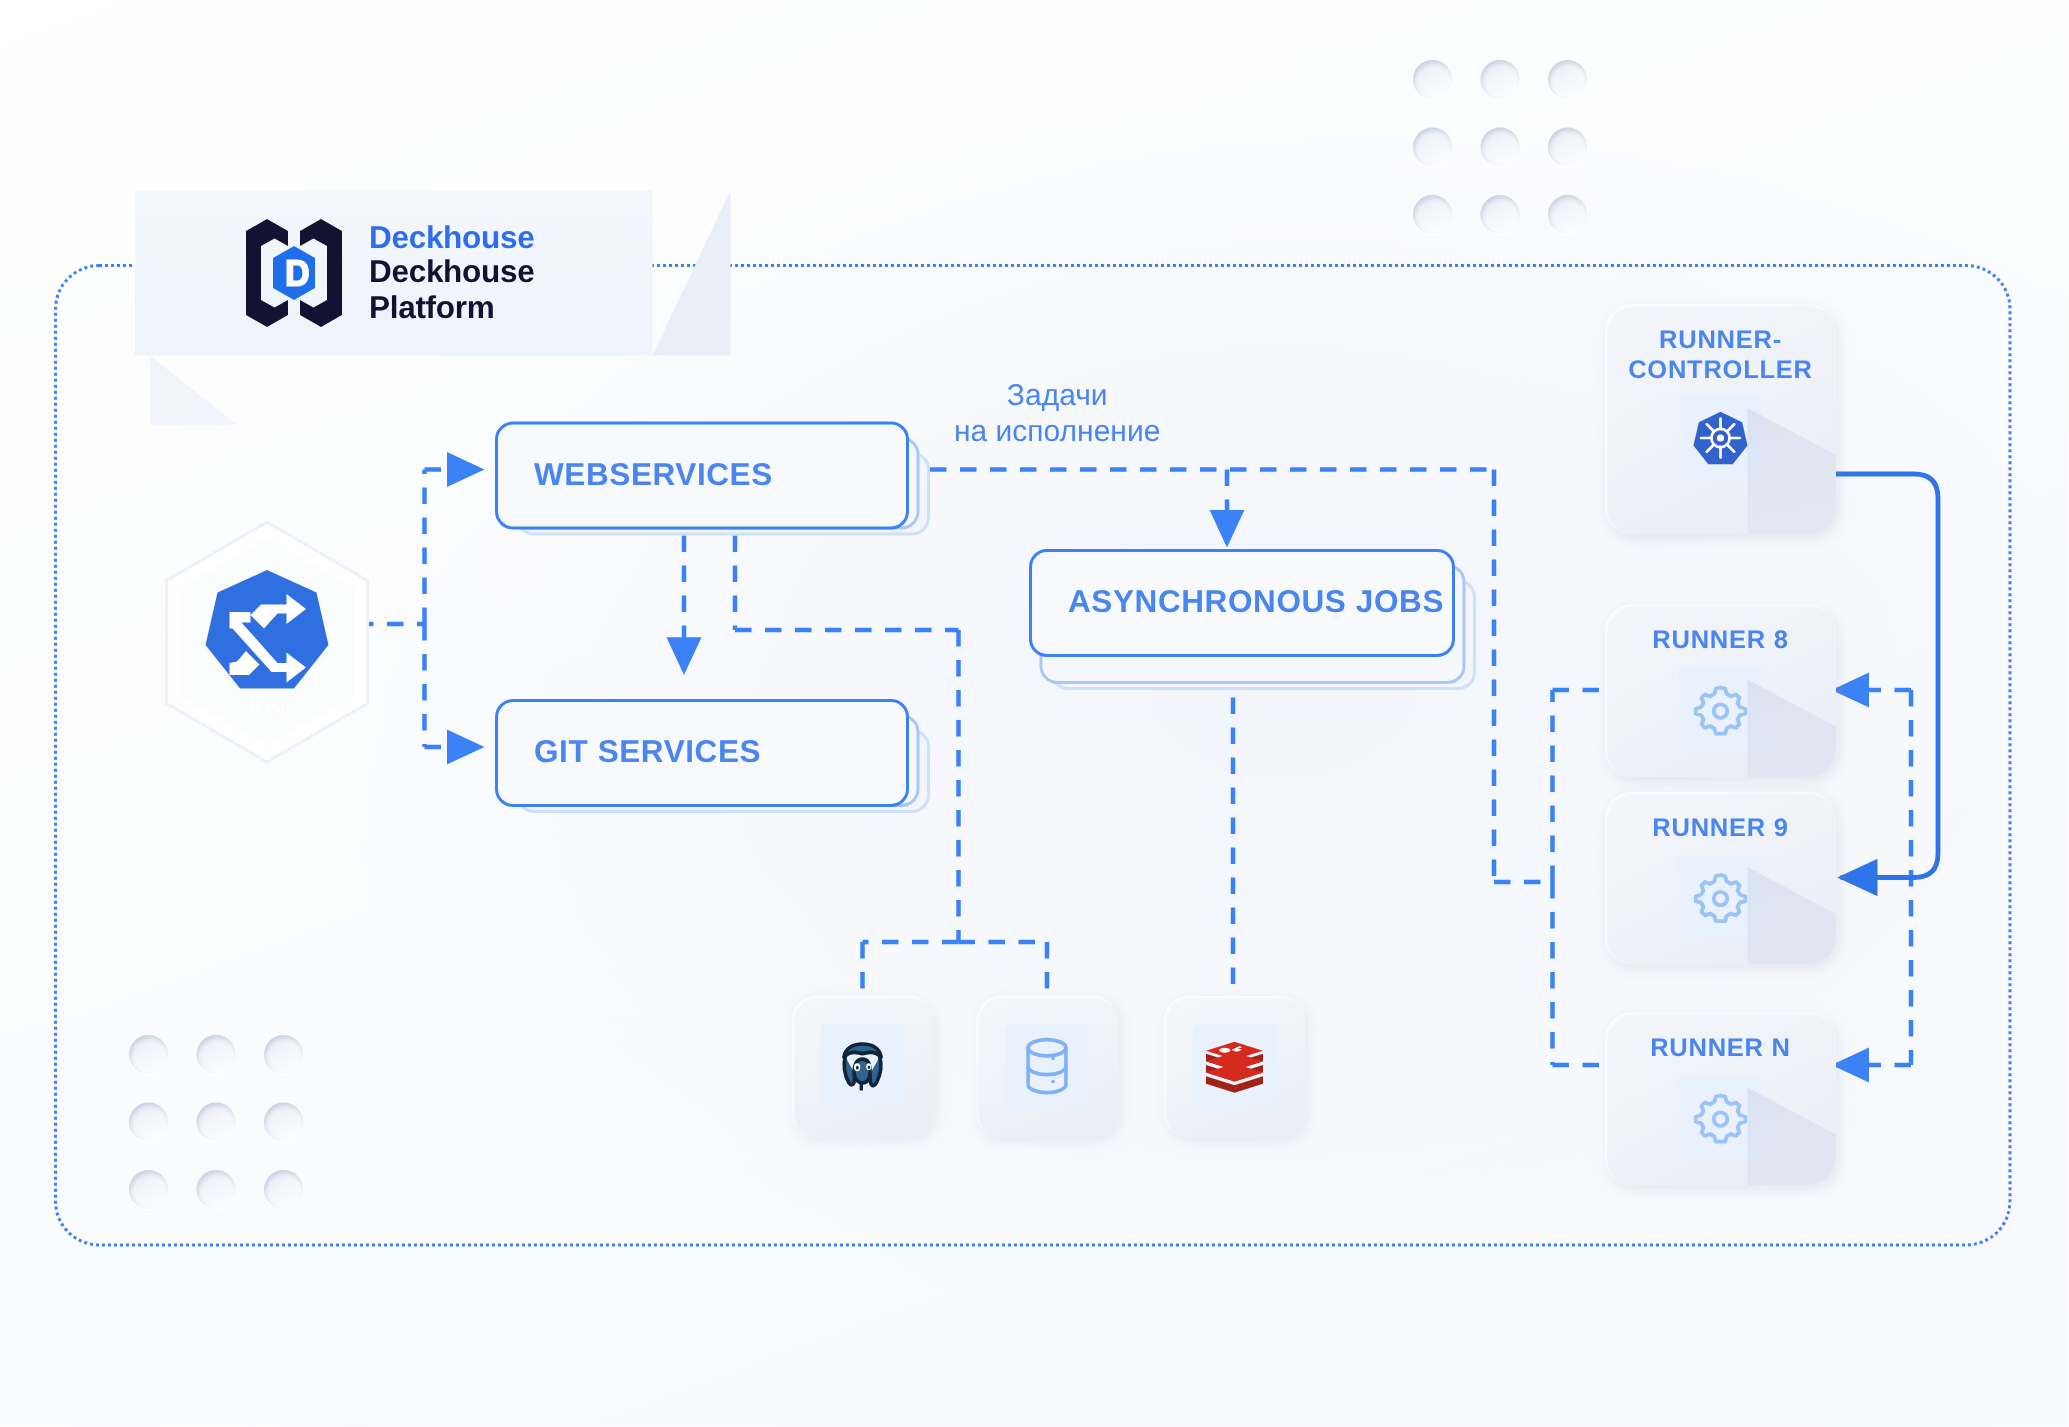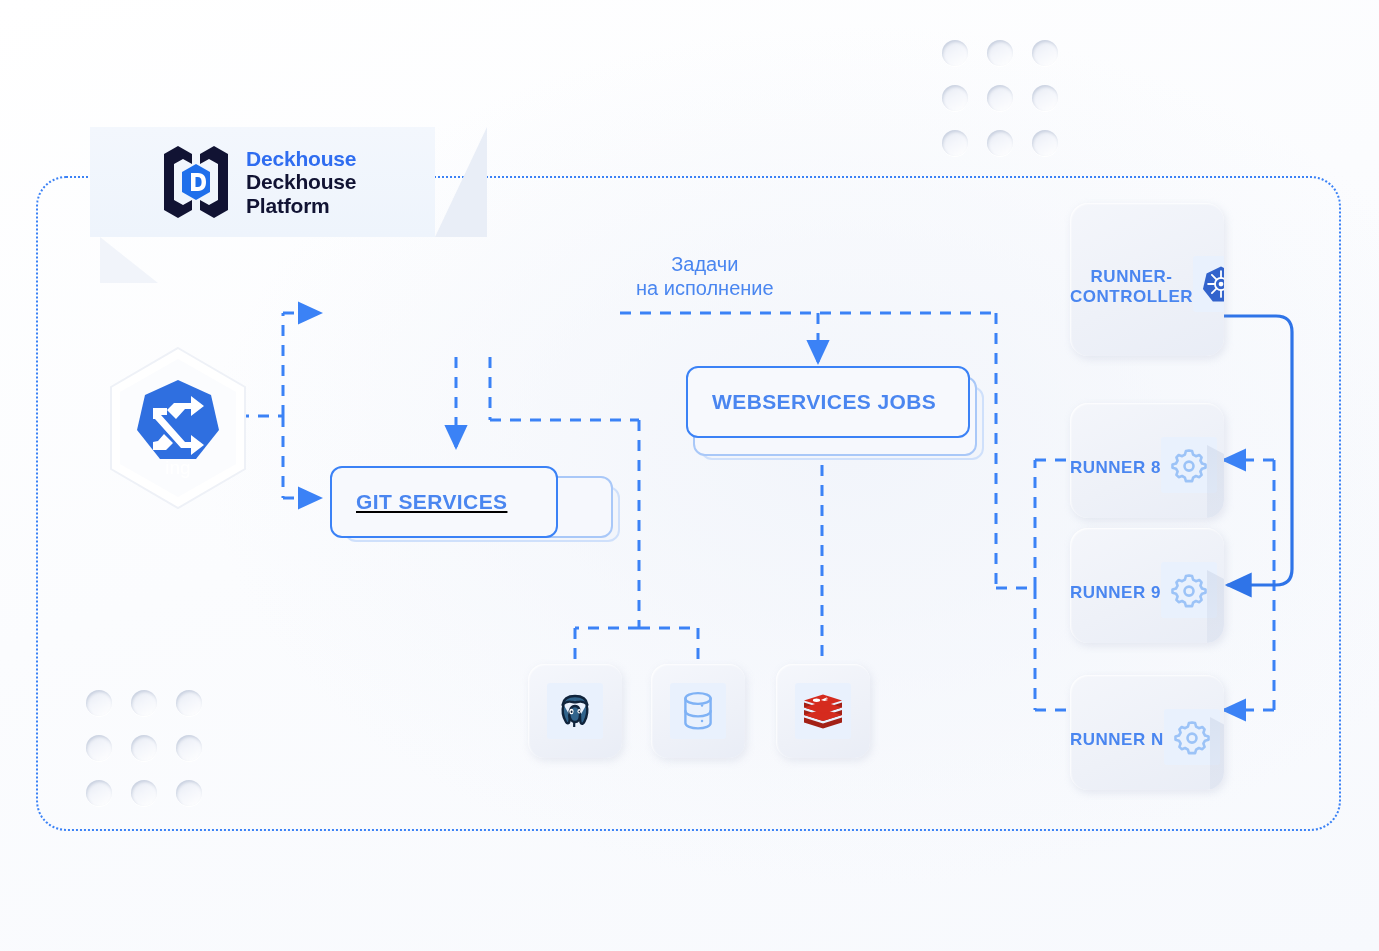--- a/index.html
+++ b/index.html
@@ -75,21 +75,21 @@
       border:2px solid #3b82f6;
       display:flex;align-items:center;padding-left:24px;}
   .stackbox .lbl{color:#4a86f0;font-weight:bold;letter-spacing:.4px;}
 
   
   .card{
     position:absolute;border-radius:18px;box-sizing:border-box;
     background:linear-gradient(155deg,#f4f6fb 0%,#eef1f8 55%,#e9edf6 100%);
     box-shadow:inset 1px 1px 2px rgba(255,255,255,.95),
                2px 3px 9px rgba(150,162,190,.20);
-    display:flex;align-items:center;
+    display:flex;flex-direction:column;align-items:center;
     overflow:hidden;
   }
   .card .ctitle{color:#4a86f0;font-weight:bold;font-size:17px;
      letter-spacing:.5px;text-align:center;line-height:1.15;margin-top:14px;}
   .icon-tile{position:relative;width:56px;height:56px;border-radius:3px;
      background:#e9f1fd;display:flex;align-items:center;justify-content:center;}
   .icon-tile::before{content:"";position:absolute;left:-10px;top:-8px;
      width:28px;height:72px;background:#ffffff;z-index:-1;}
   .tile-wrap{position:relative;margin-top:8px;}
   .tile-wrap::after{content:"";position:absolute;left:46px;top:8px;
@@ -216,34 +216,41 @@
         <g fill="#ffffff">
           <path d="M-25,-20 L-11,-20 L-11,-13 L-17,-13 L7,14 L13,14 L13,7 L26,17 L13,27 L13,20 L3,20 L-23,-9 L-25,-9 Z"></path>
           <path d="M13,-25 L13,-32 L26,-22 L13,-12 L13,-19 L7,-19 L-2,-9 L-11,-18 L-4,-25 Z"></path>
           <path d="M-25,14 L-25,22 L-12,22 L-5,15 L-14,6 L-20,13 Z"></path>
         </g>
         <text x="0" y="46" text-anchor="middle" fill="#ffffff" font-family="Liberation Sans, sans-serif" font-size="19">ing</text>
       </g>
     </svg>
   </div>
 
+  <div class="stackbox" style="left:330px;top:281px;width:290px;height:76px;">
+    <div class="layer l3" style="width:276px;height:56px;"></div>
+    <div class="layer l2" style="width:276px;height:62px;"></div>
+    <div class="layer l1" style="width:276px;height:72px;">
+      <span class="lbl" style="font-size:21px;">WEBSERVICES</span>
+    </div>
+  </div>
 
   <div class="stackbox" style="left:330px;top:466px;width:290px;height:76px;">
     <div class="layer l3" style="width:276px;height:56px;"></div>
     <div class="layer l2" style="width:276px;height:62px;"></div>
-    <div class="layer l1" style="width:228px;height:72px;text-decoration:underline;">
+    <div class="layer l1" style="width:276px;height:72px;">
       <span class="lbl" style="font-size:21px;">GIT SERVICES</span>
     </div>
   </div>
 
   <div class="stackbox" style="left:686px;top:366px;width:300px;height:100px;">
     <div class="layer l3" style="width:284px;height:74px;"></div>
     <div class="layer l2" style="width:284px;height:80px;"></div>
     <div class="layer l1" style="width:284px;height:72px;">
-      <span class="lbl" style="font-size:21px;">WEBSERVICES JOBS</span>
+      <span class="lbl" style="font-size:21px;">ASYNCHRONOUS JOBS</span>
     </div>
   </div>
 
   <div class="abs" id="note">
     <div>Задачи</div>
     <div>на исполнение</div>
   </div>
 
   <div class="dbcard" style="left:528px;top:664px;">
     <div class="icon-tile">

